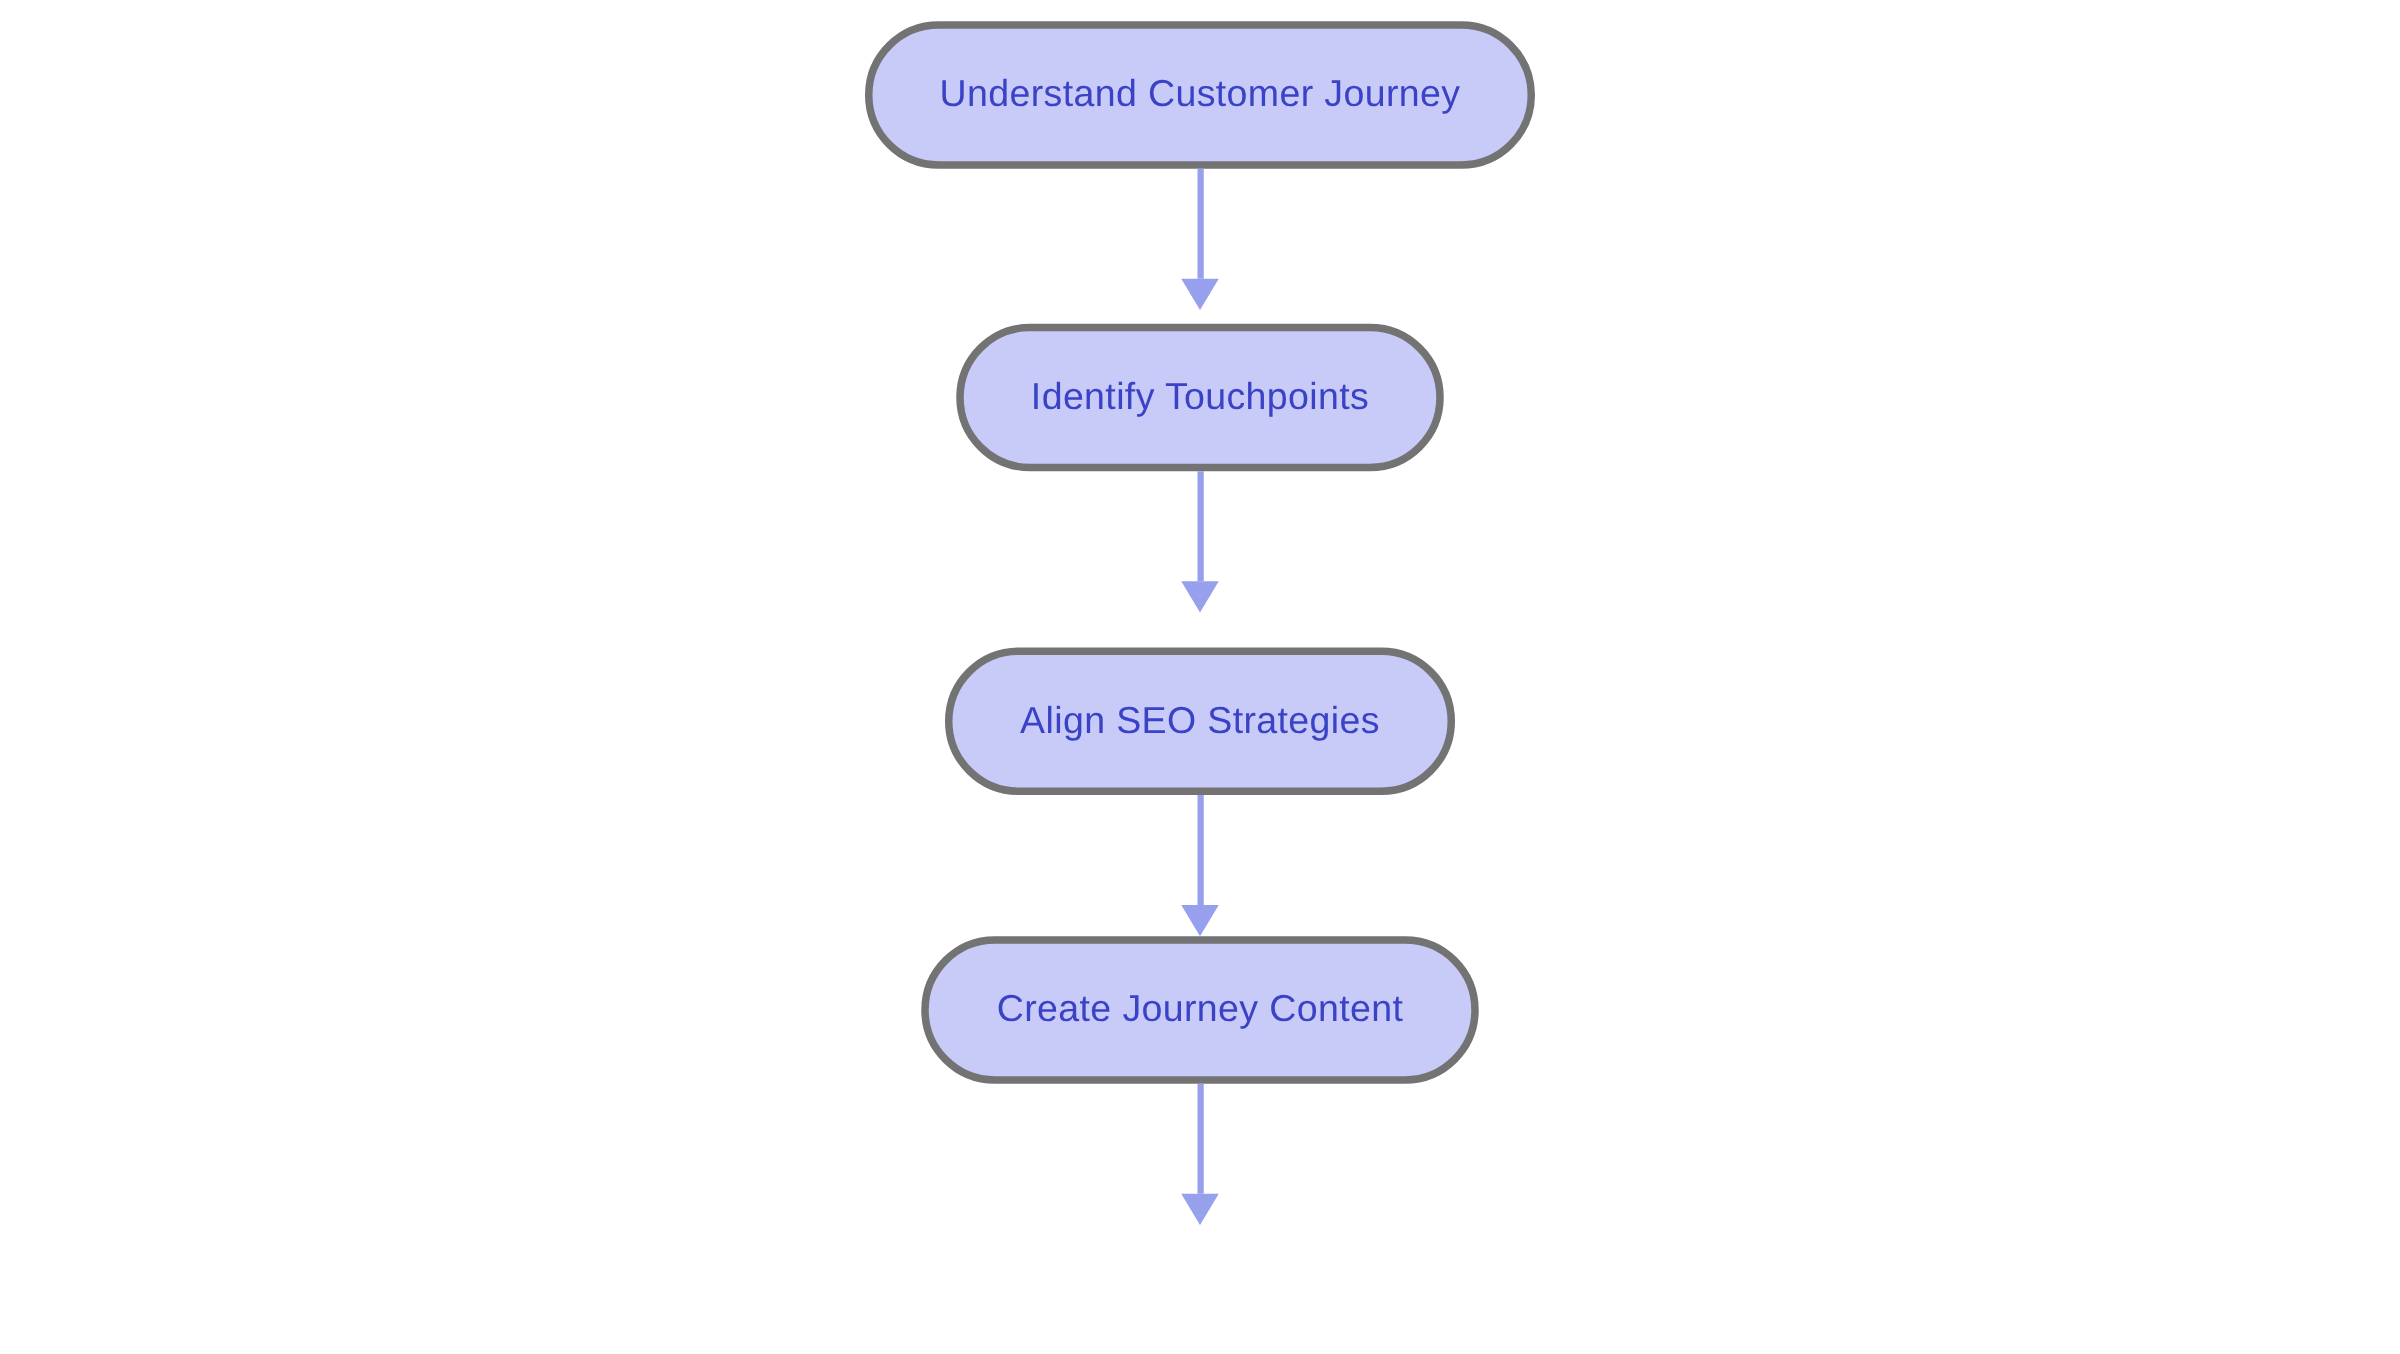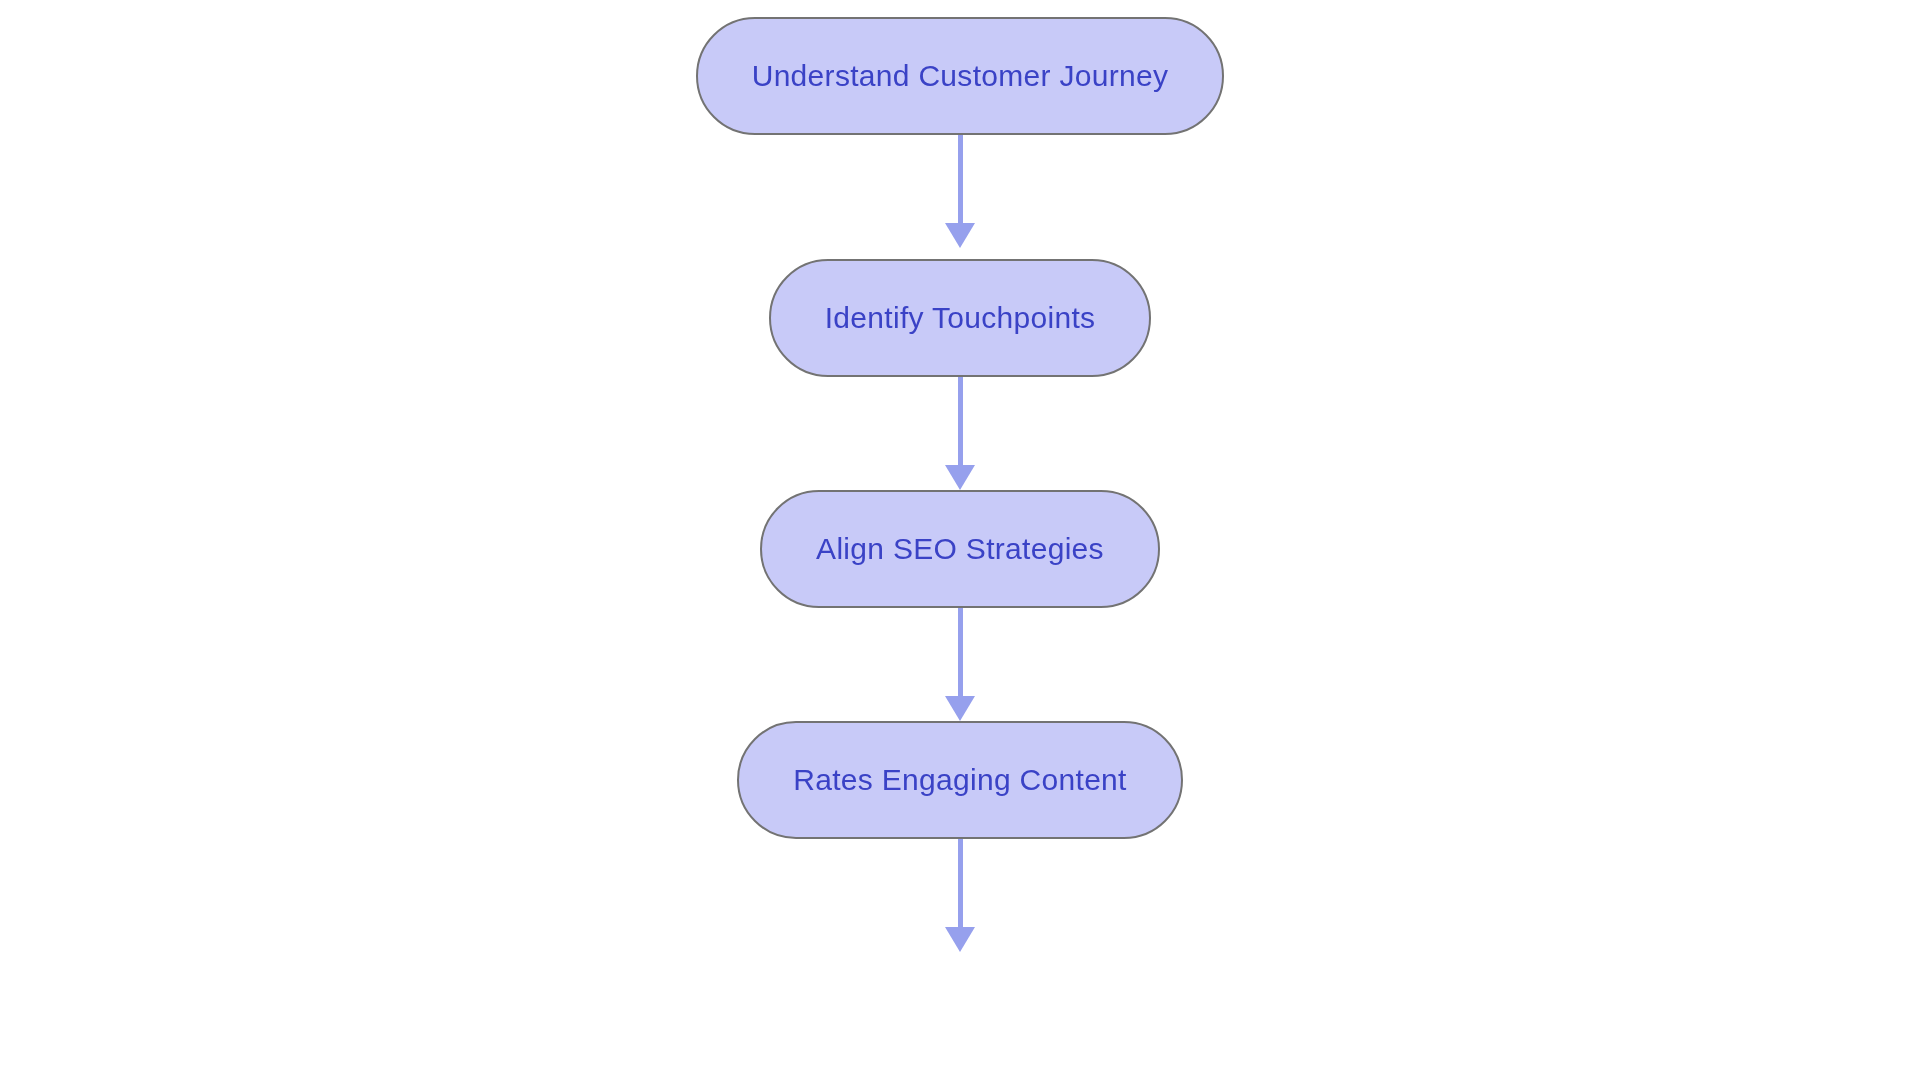--- a/index.html
+++ b/index.html
@@ -15,38 +15,38 @@
     height: 1083px;
     display: flex;
     flex-direction: column;
     align-items: center;
     padding-top: 17px;
   }
   .node {
     min-height: 118px;
     border-radius: 59px;
     background: #c8caf8;
-    border: 2px solid #737373;
+    border: 6px solid #737373;
     display: flex;
     align-items: center;
     justify-content: center;
     padding: 0 54px;
     flex: 0 0 auto;
   }
   .node .label {
     font-size: 30px;
     font-weight: 400;
     color: #3a42c6;
     letter-spacing: 0.3px;
     white-space: nowrap;
   }
   
   .node:nth-of-type(1) { min-width: 512px; }
   .node:nth-of-type(3) { min-width: 372px; margin-top: 11px; }
-  .node:nth-of-type(5) { min-width: 374px; }
+  .node:nth-of-type(5) { min-width: 374px; margin-top: 28px; }
   .node:nth-of-type(7) { min-width: 444px; }
   .node:nth-of-type(9) { min-width: 672px; }
   .arrow {
     height: 113px;
     width: 30px;
     display: flex;
     flex-direction: column;
     align-items: center;
     flex: 0 0 auto;
   }
@@ -90,21 +90,21 @@
   <div class="node">
     <span class="label">Align SEO Strategies</span>
   </div>
 
   <div class="arrow">
     <div class="shaft"></div>
     <div class="head"></div>
   </div>
 
   <div class="node">
-    <span class="label">Rates Engaging Content</span>
+    <span class="label">Create Journey Content</span>
   </div>
 
   <div class="arrow">
     <div class="shaft"></div>
     <div class="head"></div>
   </div>
 
 
 </div>
 

